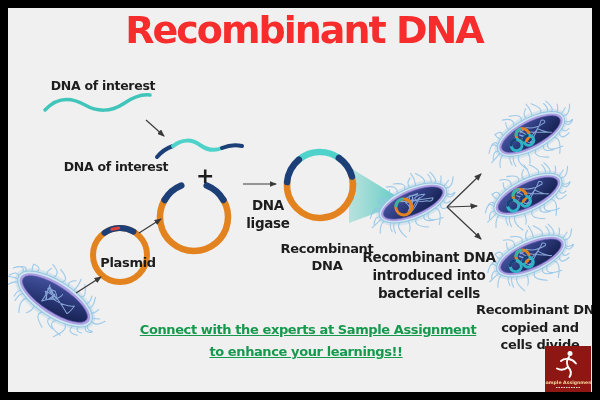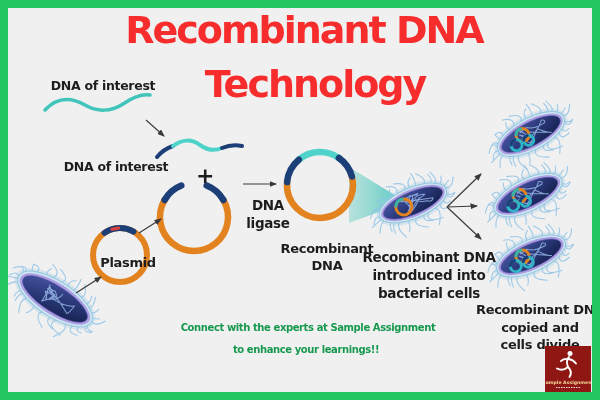--- a/index.html
+++ b/index.html
@@ -1,36 +1,36 @@
 <!DOCTYPE html>
 <html style="--title_red: #f72c2c; --footer_green: #16994e; --teal: #41c5bb; --orange: #e2831f; --navy: #1d3f77; --label: #1d1d1d; --logo_bg: #8e1713;"><head>
 <meta charset="utf-8">
 <style>
   html,body{margin:0;padding:0;background:#555;}
   #canvas{
     position:relative;
     width:600px;height:400px;
     box-sizing:border-box;
-    border:8px solid #22c55e;
+    border:8px solid #000000;
     background:#f0f0f0;
     overflow:hidden;
     font-family:"DejaVu Sans","Liberation Sans",sans-serif;
   }
   #diagram{position:absolute;left:0;top:0;width:584px;height:384px;}
   .lbl{
     position:absolute;
     transform:translateX(-50%);
     text-align:center;
     font-weight:700;
     color:var(--label,#1d1d1d);
     white-space:nowrap;
     letter-spacing:-0.3px;
   }
   .title{color:var(--title_red,#f72c2c);font-size:38px;letter-spacing:-2px;line-height:1;}
-  .footer{color:var(--footer_green,#16994e);font-size:10px;letter-spacing:-0.4px;}
+  .footer{color:var(--footer_green,#16994e);font-size:13px;letter-spacing:-0.4px;text-decoration:underline;}
   .logo{
     position:absolute;left:537px;top:338px;width:46px;height:46px;
     background:var(--logo_bg,#8e1713);
   }
 </style>
 </head>
 <body>
 
 <div id="canvas">
 
@@ -151,21 +151,20 @@
       <path d="M104.5,232.9 A27,27 0 0 1 133.5,231.6" fill="none" stroke="#1d3f77" stroke-width="6" stroke-linecap="round"></path>
       <path d="M111.9,229.2 L118.7,228.0" fill="none" stroke="#e0413a" stroke-width="3" stroke-linecap="round"></path>
     </g>
 
     <path d="M76,293 L101,277" fill="none" stroke="#3a3a3a" stroke-width="1.2" marker-end="url(#ah)"></path>
 
     <path d="M139,233 L161,219" fill="none" stroke="#3a3a3a" stroke-width="1.2" marker-end="url(#ah)"></path>
   </svg>
 
   <div class="lbl title" style="left:296px;top:3px;">Recombinant DNA</div>
-  <div class="lbl title" style="left:307px;top:57px;">Technology</div>
 
   <div class="lbl" style="left:95px;top:70px;font-size:12.5px;">DNA of interest</div>
 
   <div class="lbl" style="left:108px;top:150px;font-size:12.5px;line-height:17.5px;">
     <div>DNA of interest</div>
   </div>
 
   <div class="lbl" style="left:197px;top:155px;font-size:22px;">+</div>
 
   <div class="lbl" style="left:260px;top:189px;font-size:13.5px;line-height:17.5px;">

